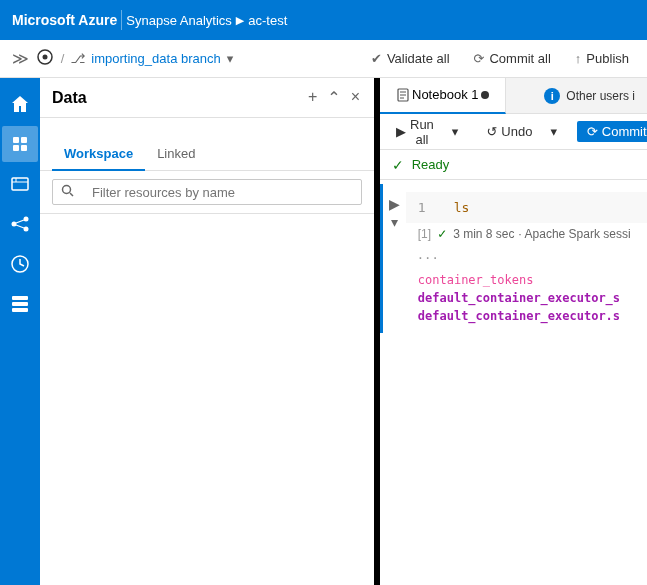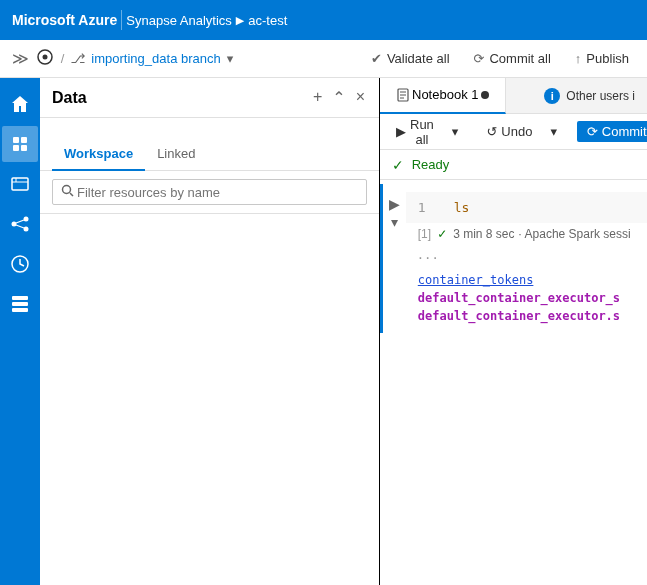--- a/index.html
+++ b/index.html
@@ -63,21 +63,21 @@
       width: 36px; height: 36px;
       display: flex; align-items: center; justify-content: center;
       color: white; font-size: 18px; cursor: pointer; border-radius: 2px;
     }
     .sidebar-icon.active { background: rgba(255,255,255,0.3); }
 
     
     .left-panel {
       width: 340px;
       background: #fff;
-      border-right: 1px solid #000000;
+      border-right: 6px solid #000000;
       display: flex;
       flex-direction: column;
     }
     .left-panel-header {
       display: flex; align-items: center;
       padding: 8px 12px;
       border-bottom: 1px solid #e0e0e0;
       height: 40px;
     }
     .left-panel-title { font-size: 16px; font-weight: 600; flex: 1; }
@@ -106,21 +106,21 @@
     }
 
     
     .filter-container {
       padding: 8px 12px;
       border-bottom: 1px solid #e0e0e0;
     }
     .filter-input-wrapper {
       display: flex; align-items: center;
       border: 1px solid #c8c8c8; border-radius: 2px;
-      padding: 4px 8px; gap: 3px;
+      padding: 4px 8px; gap: 18px;
       background: #fff;
     }
     .filter-icon { color: #666; font-size: 12px; }
     .filter-input {
       border: none; outline: none; flex: 1; font-size: 13px; color: #333;
       background: transparent;
     }
 
     
     .right-panel {
@@ -228,21 +228,21 @@
     .cell-code { color: #a16207; }
     .cell-output { padding: 4px 12px; }
     .cell-output-status { display: flex; align-items: center; gap: 6px; color: #666; font-size: 12px; }
     .cell-output-check { color: #107c10; }
     .cell-dots { color: #999; padding: 4px 12px; font-size: 16px; letter-spacing: 2px; }
     .cell-result-text {
       padding: 2px 12px;
       font-family: 'Consolas', monospace;
       font-size: 12px;
     }
-    .cell-result-normal { color: #1d4ed8; text-decoration: underline; }
+    .cell-result-normal { color: #ec4899; }
     .cell-result-green { color: #a21caf; font-weight: 600; }
   </style>
 </head>
 <body>
 
 <div class="top-bar">
   <span class="top-bar-brand">Microsoft Azure</span>
   <div class="top-bar-divider"></div>
   <span class="top-bar-synapse">Synapse Analytics</span>
   <span class="top-bar-arrow">▶</span>

